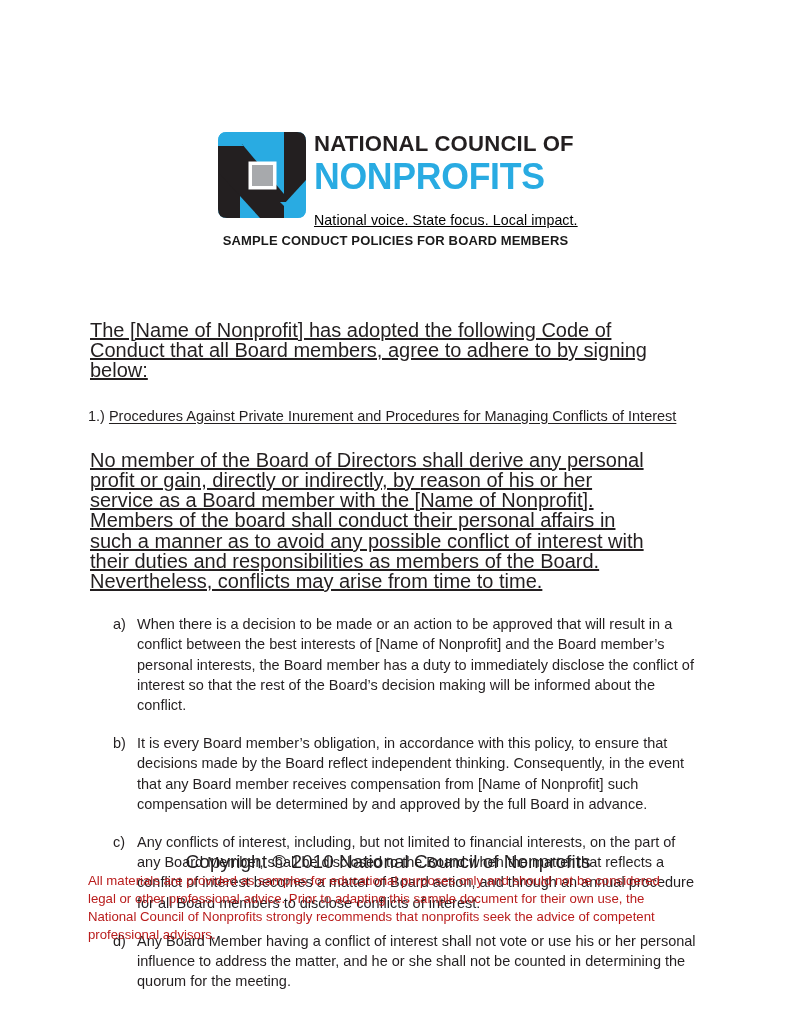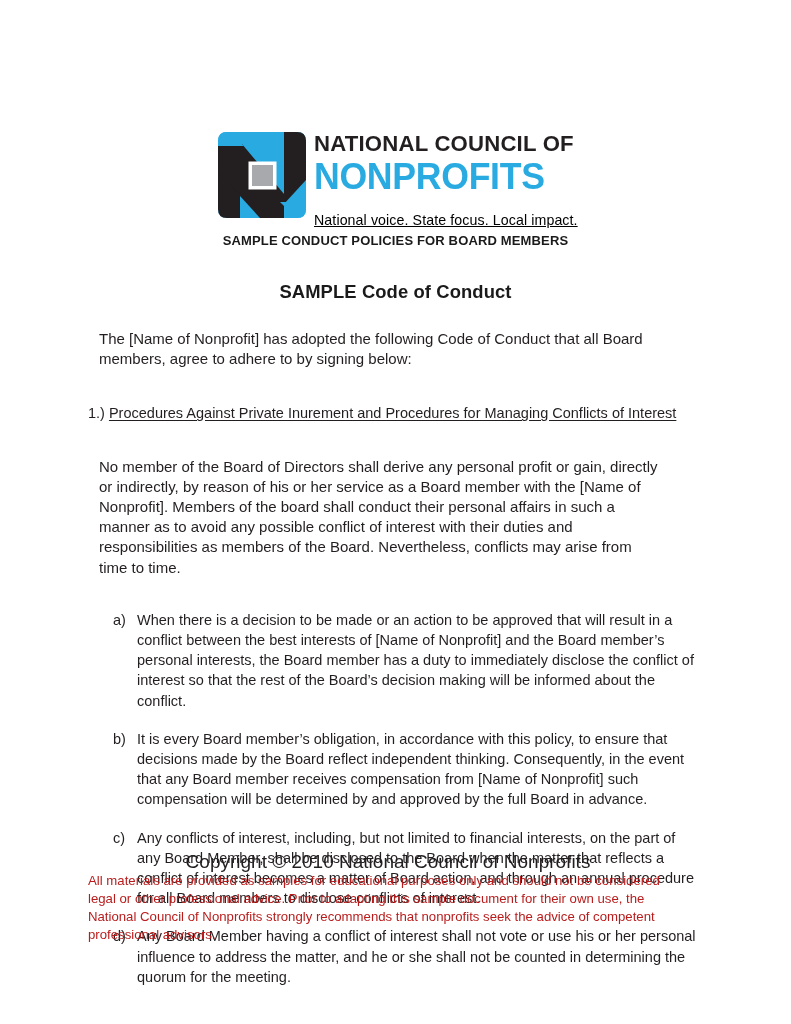--- a/index.html
+++ b/index.html
@@ -109,24 +109,25 @@
   }
 
   
   .body-area {
     position: absolute;
     left: 88px;
     top: 318px;
     width: 600px;
   }
   .para {
-    font-size: 15px;
-    line-height: 20.2px;
-    color: #231f20;
-    margin: 11px;
+    font-size: 20px;
+    line-height: 20.2px;
+    color: #231f20;
+    margin: 2px;
+    text-decoration: underline;
   }
   .para.intro { width: 600px; }
   .section-heading {
     font-size: 14.5px;
     line-height: 20.2px;
     color: #231f20;
     margin: 0;
     padding-top: 23px;
   }
   .section-heading .underlined {
@@ -219,21 +220,20 @@
     </div>
 
     <div class="logo-words">
       <div class="wm-line1">NATIONAL COUNCIL OF</div>
       <div class="wm-line2">NONPROFITS</div>
       <div class="wm-line3">National voice. State focus. Local impact.</div>
     </div>
   </div>
 
   <div class="doc-title">SAMPLE CONDUCT POLICIES FOR BOARD MEMBERS</div>
-  <div class="doc-subtitle">SAMPLE Code of Conduct</div>
 
   <div class="body-area">
 
     <p class="para intro">The [Name of Nonprofit] has adopted the following Code of Conduct that all Board members, agree to adhere to by signing below:</p>
 
     <p class="section-heading">
       <span>1.)</span>
       <span class="underlined">Procedures Against Private Inurement and Procedures for Managing Conflicts of Interest</span>
     </p>
 

